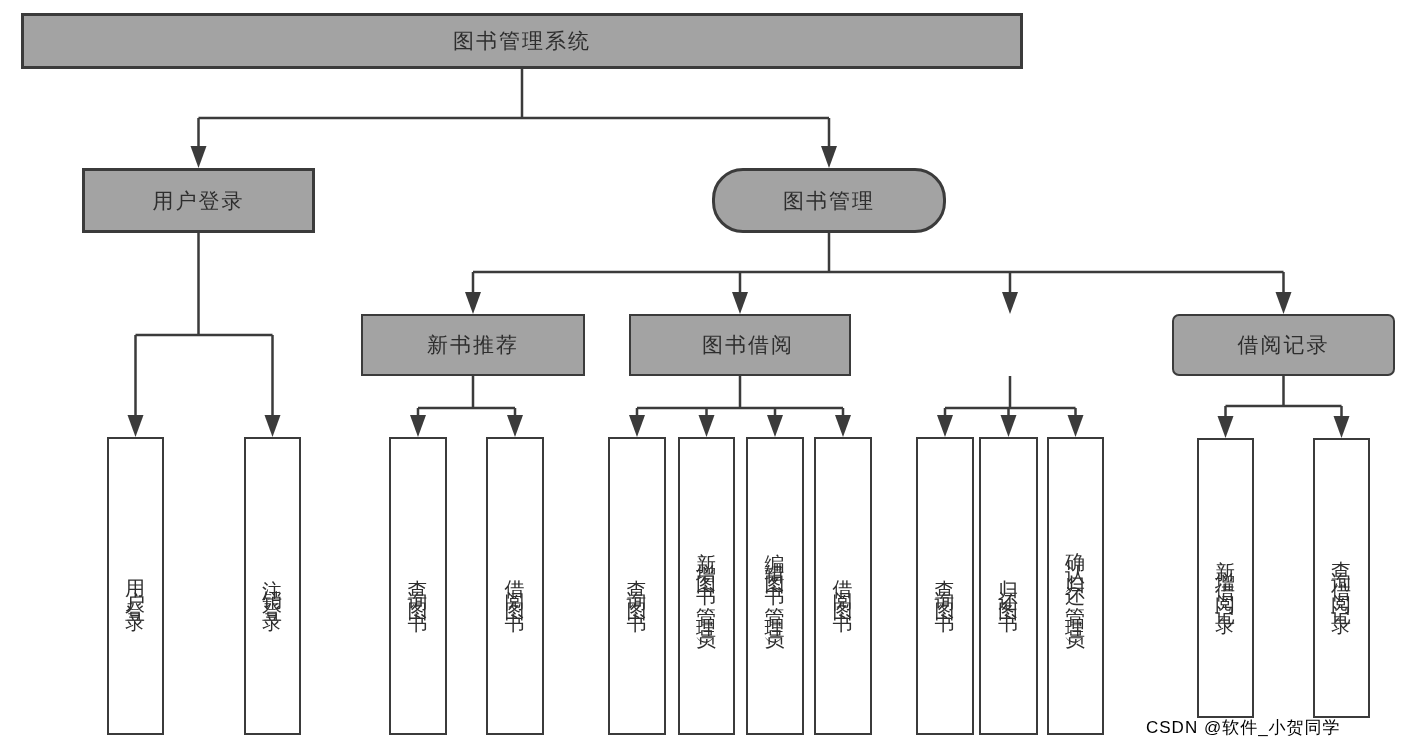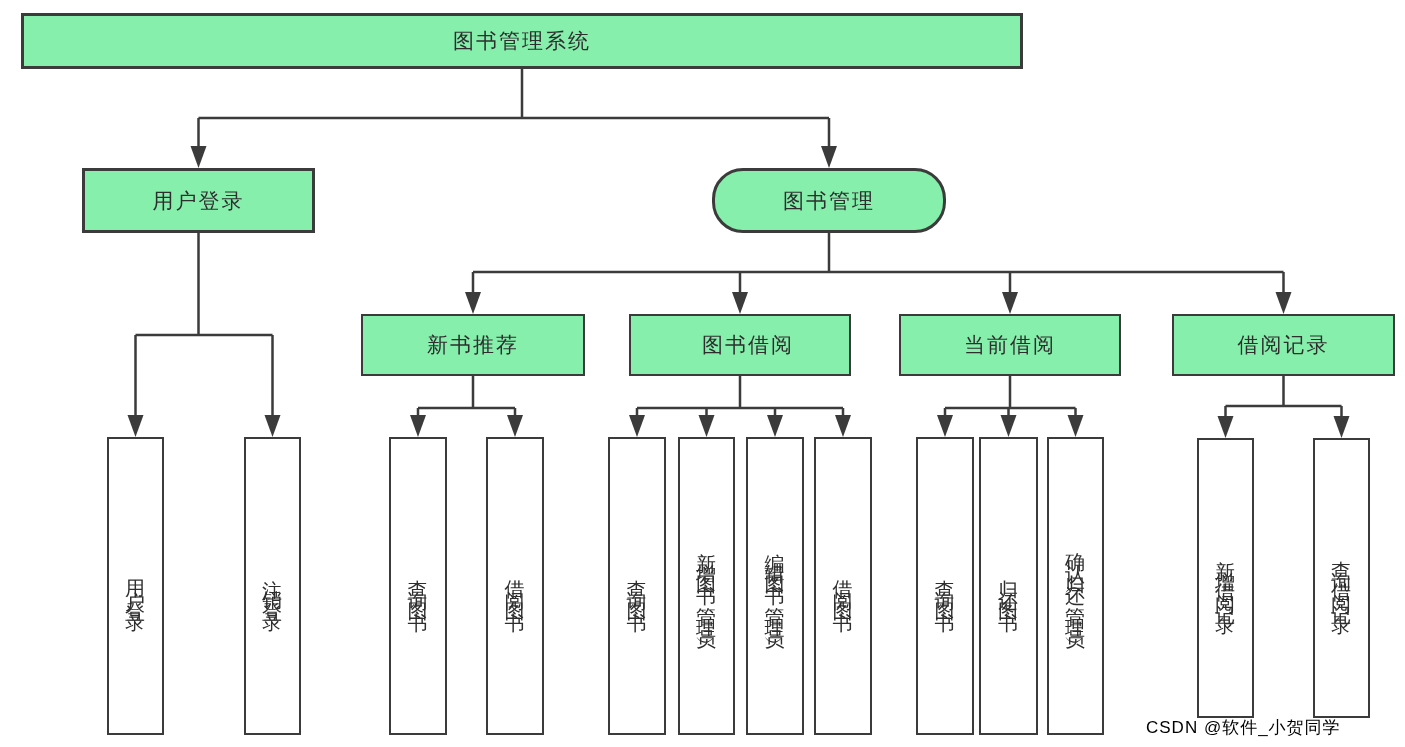--- a/index.html
+++ b/index.html
@@ -12,21 +12,21 @@
     overflow: hidden;
   }
   .connectors {
     position: absolute;
     left: 0; top: 0;
     z-index: 0;
   }
   .node {
     position: absolute;
     box-sizing: border-box;
-    background: #86efac;
+    background: #a3a3a3;
     border: 3px solid #3b3b3b;
     display: flex;
     align-items: center;
     justify-content: center;
     z-index: 1;
   }
   .node .hlabel {
     font-size: 21px;
     letter-spacing: 2px;
     color: #2e2e2e;
@@ -117,24 +117,21 @@
   <div class="node" style="left:712px; top:168px; width:234px; height:65px;border-radius:31px;">
     <span class="hlabel">图书管理</span>
   </div>
 
   <div class="node" style="left:361px; top:314px; width:224px; height:62px; border-width:2.5px;">
     <span class="hlabel">新书推荐</span>
   </div>
   <div class="node" style="left:629px; top:314px; width:222px; height:62px; border-width:2.5px;padding-left:16px;">
     <span class="hlabel">图书借阅</span>
   </div>
-  <div class="node" style="left:899px; top:314px; width:222px; height:62px; border-width:2.5px;">
-    <span class="hlabel">当前借阅</span>
-  </div>
-  <div class="node" style="left:1172px; top:314px; width:223px; height:62px; border-width:2.5px;">
+  <div class="node" style="left:1172px; top:314px; width:223px; height:62px; border-width:2.5px;border-radius:7px;">
     <span class="hlabel">借阅记录</span>
   </div>
 
   <div class="leaf" style="left:107px; top:437px; width:57px; height:298px;">
     <span class="vlabel">用户登录</span>
   </div>
   <div class="leaf" style="left:244px; top:437px; width:57px; height:298px;">
     <span class="vlabel">注销登录</span>
   </div>
 

